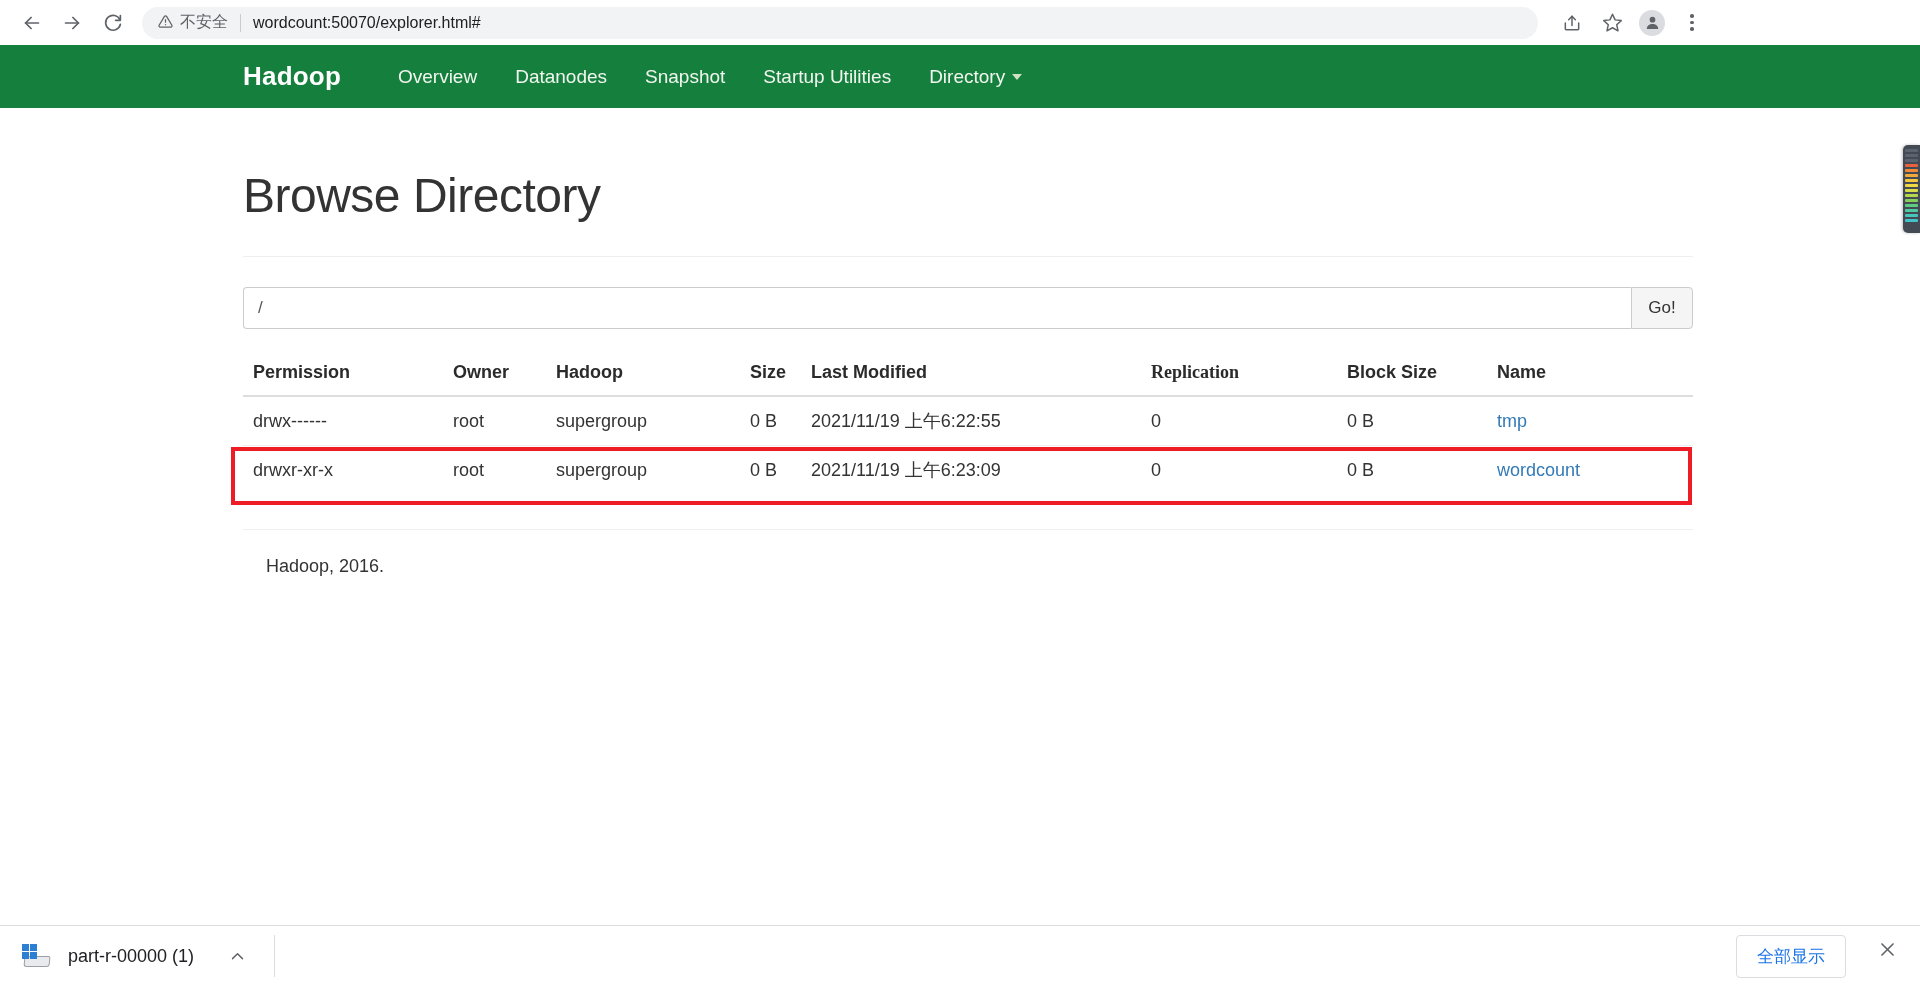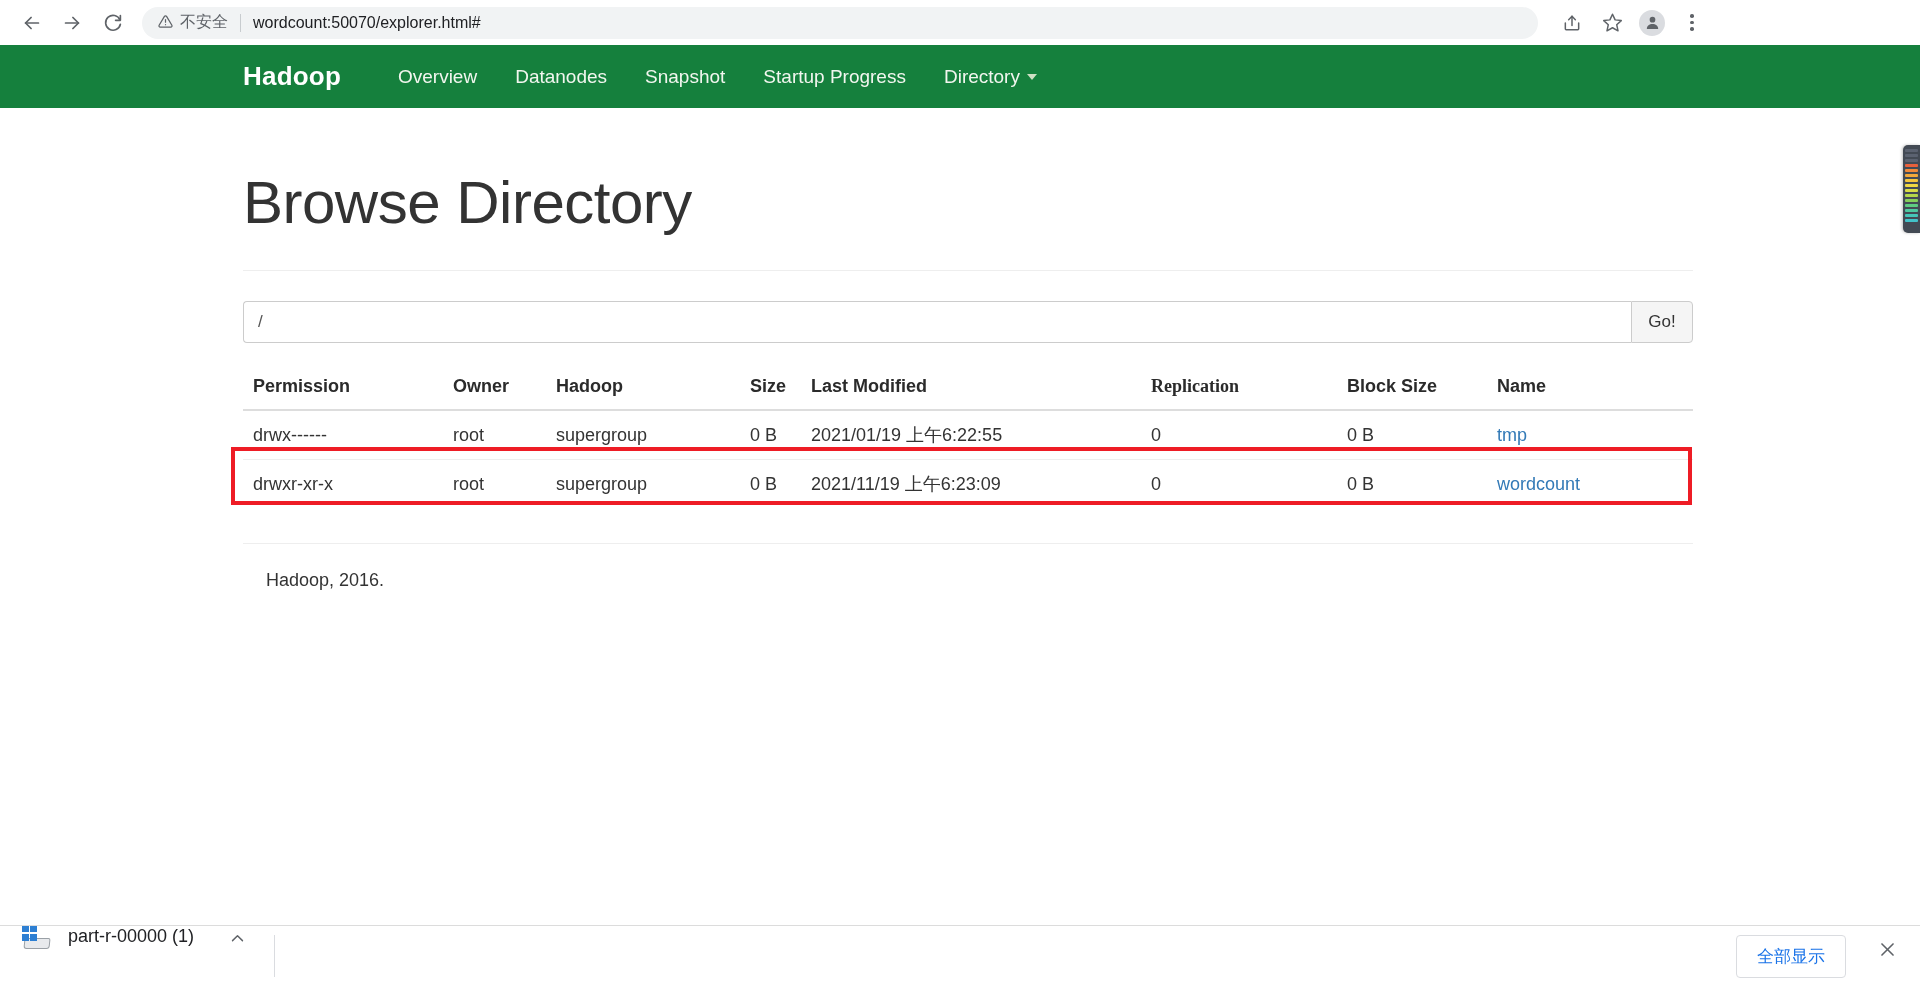--- a/index.html
+++ b/index.html
@@ -83,21 +83,21 @@
     border-left: 5px solid transparent;
     border-right: 5px solid transparent;
     border-top: 6px solid #cfe0c4;
   }
 
   
   #page { position: absolute; top: 108px; left: 0; width: 1920px; }
   #content { width: 1450px; margin-left: 243px; }
 
   #page-title {
-    font-size: 60px;
+    font-size: 48px;
     font-weight: normal;
     color: #333333;
     margin: 60px 0 0 0;
     letter-spacing: -.5px;
   }
   hr.rule { border: 0; border-top: 1px solid #eeeeee; margin: 33px 0 0 0; }
 
   
   #path-group {
     display: flex;
@@ -183,21 +183,21 @@
   
   #download-shelf {
     position: absolute;
     left: 0; bottom: 0;
     width: 1920px; height: 61px;
     background: #ffffff;
     border-top: 1px solid #dcdcdc;
     display: flex; align-items: center;
   }
   #download-item {
-    display: flex; align-items: flex-start;
+    display: flex; align-items: center;
     height: 61px;
     padding-left: 22px;
   }
   .dl-file-icon { width: 30px; height: 24px; position: relative; margin-right: 16px; }
   .dl-file-icon .tray {
     position: absolute; left: 2px; bottom: 1px;
     width: 26px; height: 11px;
     background: #e8eaed;
     border: 1px solid #9aa0a6;
     border-radius: 2px 2px 3px 3px;
@@ -309,21 +309,21 @@
         </span>
     </div>
   </div>
 </div>
 
 <div id="hadoop-navbar">
   <a id="nav-brand">Hadoop</a>
   <a class="nav-link">Overview</a>
   <a class="nav-link">Datanodes</a>
   <a class="nav-link">Snapshot</a>
-  <a class="nav-link">Startup Progress</a>
+  <a class="nav-link">Startup Utilities</a>
   <a class="nav-link"><span>Directory</span><span class="caret"></span></a>
 </div>
 
 <div id="page">
   <div id="content">
     <h1 id="page-title">Browse Directory</h1>
     <hr class="rule">
 
     <div id="path-group">
       <input id="path-input" type="text" value="/" style="">
@@ -342,21 +342,21 @@
           <th class="col-block">Block Size</th>
           <th class="col-name">Name</th>
         </tr>
       </thead>
       <tbody>
         <tr>
           <td>drwx------</td>
           <td>root</td>
           <td>supergroup</td>
           <td>0 B</td>
-          <td>2021/01/19 上午6:22:55</td>
+          <td>2021/11/19 上午6:22:55</td>
           <td>0</td>
           <td>0 B</td>
           <td class="name"><a>tmp</a></td>
         </tr>
         <tr>
           <td>drwxr-xr-x</td>
           <td>root</td>
           <td>supergroup</td>
           <td>0 B</td>
           <td>2021/11/19 上午6:23:09</td>

